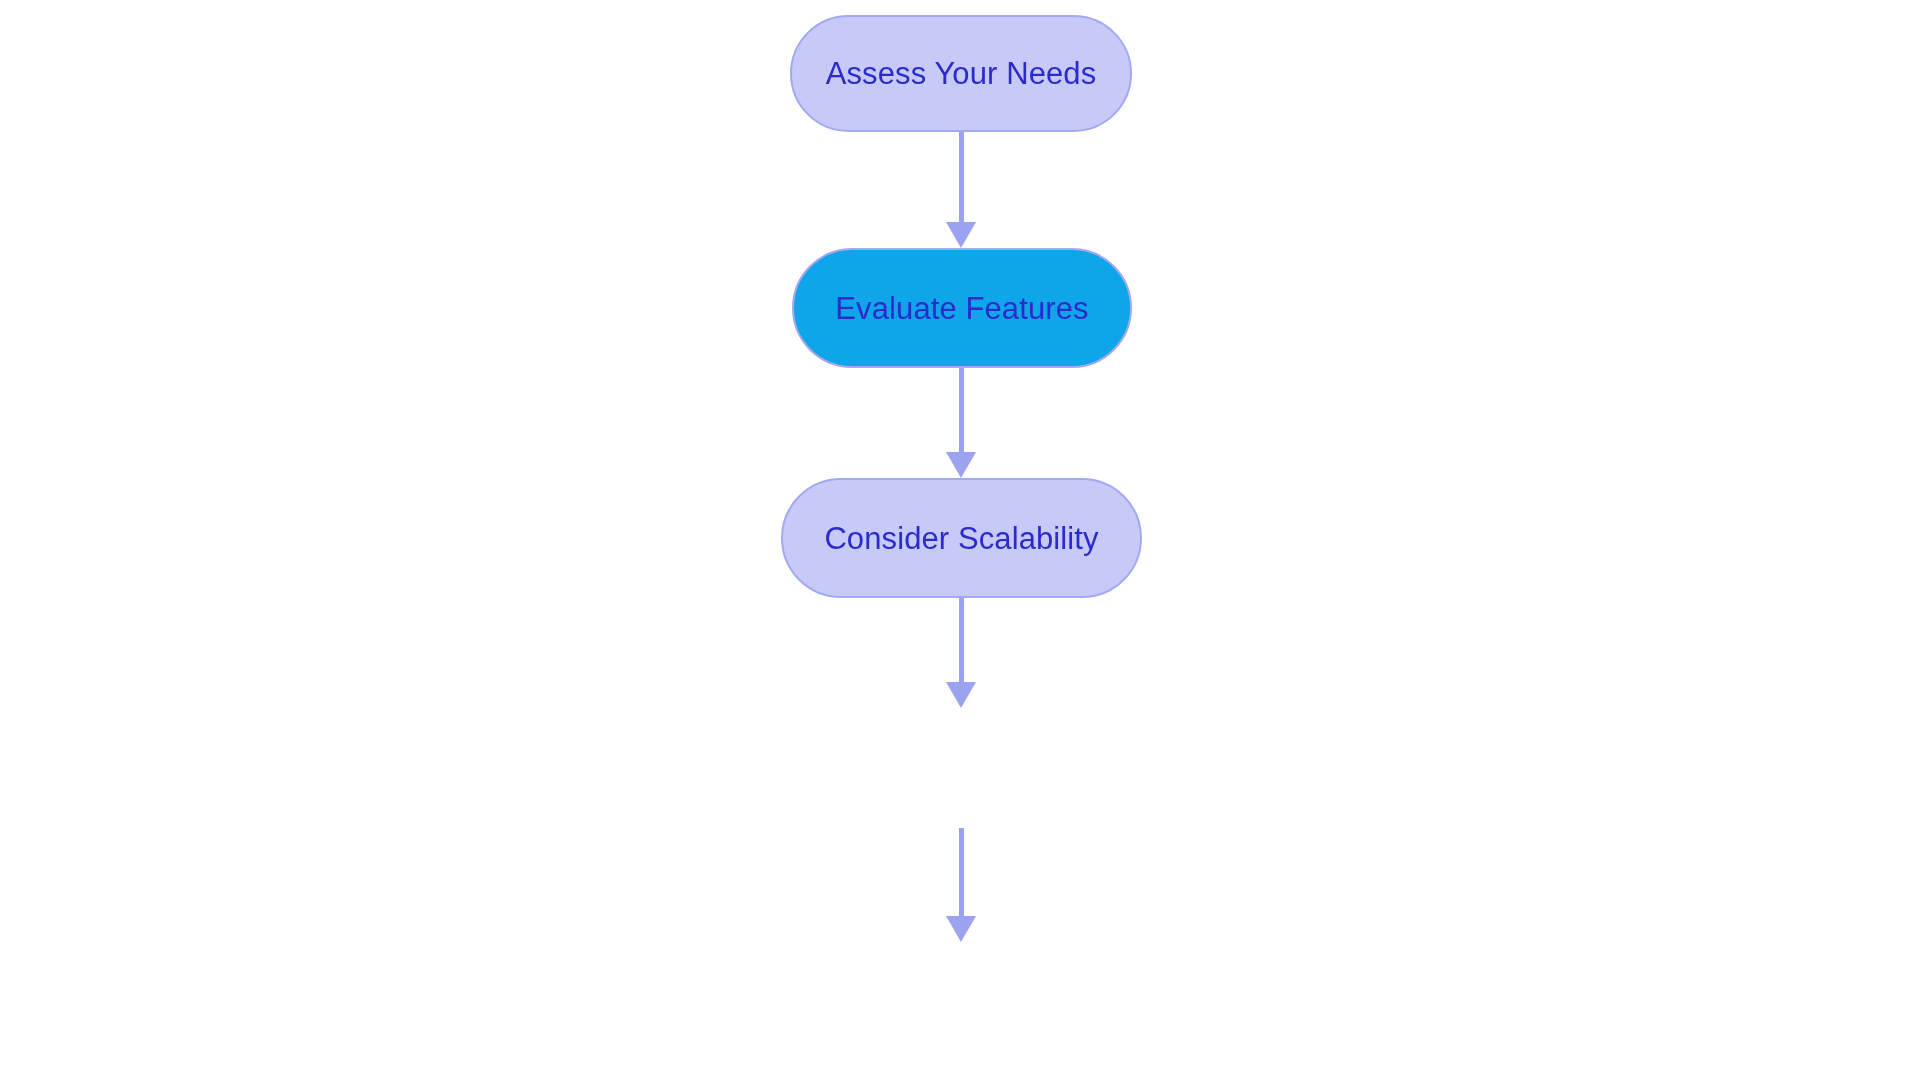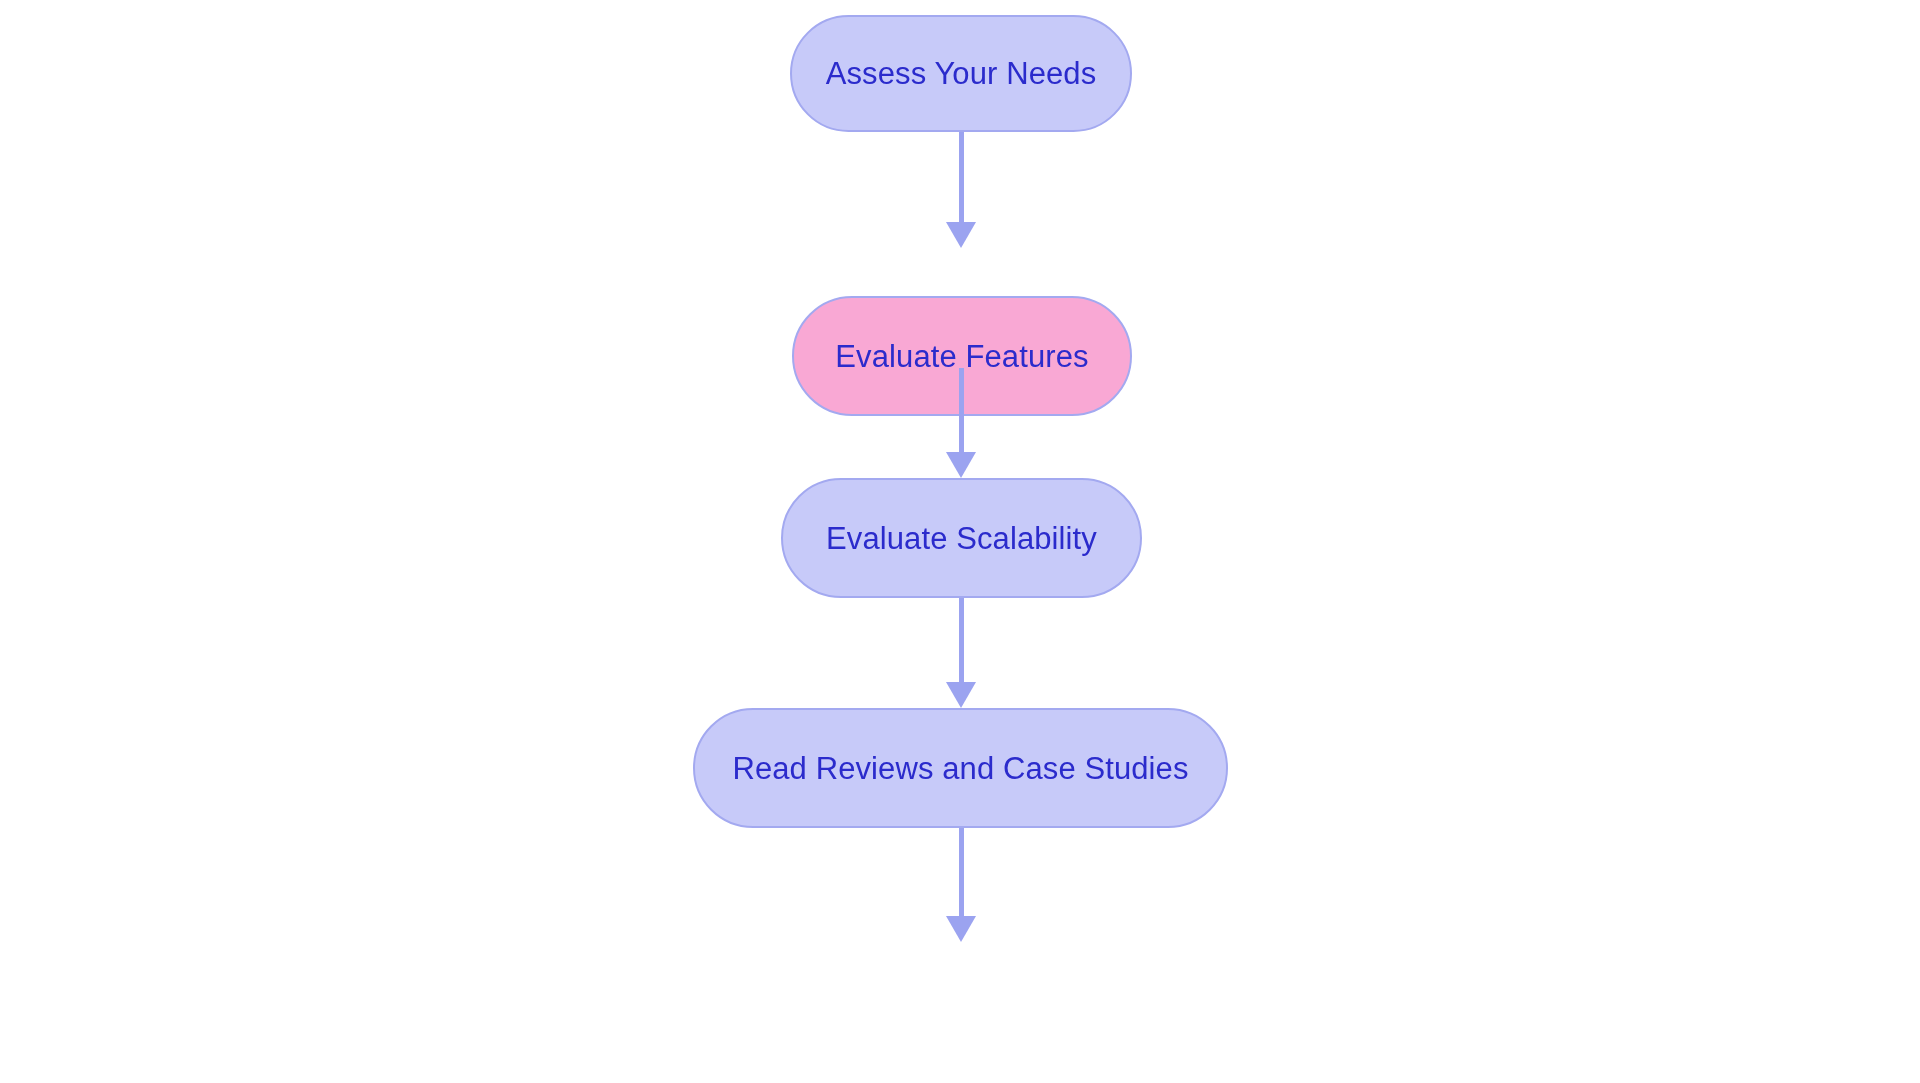--- a/index.html
+++ b/index.html
@@ -91,31 +91,28 @@
 </style>
 </head>
 <body>
 
 <div id="flow-canvas" style="background: rgb(255, 255, 255); border-radius: 9px;">
 
   <div class="flow-node" id="node-0" style="background: rgb(199, 202, 249); border-color: rgb(163, 169, 240); color: rgb(43, 43, 204);">
     <span class="node-label">Assess Your Needs</span>
   </div>
 
-  <div class="flow-node" id="node-1" style="background: #f9a8d4; border-color: rgb(163, 169, 240); color: rgb(43, 43, 204); margin-top: 48px;">
+  <div class="flow-node" id="node-1" style="background: #0ea5e9; border-color: rgb(163, 169, 240); color: rgb(43, 43, 204);">
     <span class="node-label">Evaluate Features</span>
   </div>
 
   <div class="flow-node" id="node-2" style="background: rgb(199, 202, 249); border-color: rgb(163, 169, 240); color: rgb(43, 43, 204);">
-    <span class="node-label">Evaluate Scalability</span>
+    <span class="node-label">Consider Scalability</span>
   </div>
 
-  <div class="flow-node" id="node-3" style="background: rgb(199, 202, 249); border-color: rgb(163, 169, 240); color: rgb(43, 43, 204);">
-    <span class="node-label">Read Reviews and Case Studies</span>
-  </div>
 
 
   <div class="flow-edge" id="edge-0">
     <div class="edge-stem" style="background: rgb(155, 163, 240);"></div>
     <div class="edge-head" style="border-top-color: rgb(155, 163, 240);"></div>
   </div>
 
   <div class="flow-edge" id="edge-1">
     <div class="edge-stem" style="background: rgb(155, 163, 240);"></div>
     <div class="edge-head" style="border-top-color: rgb(155, 163, 240);"></div>

